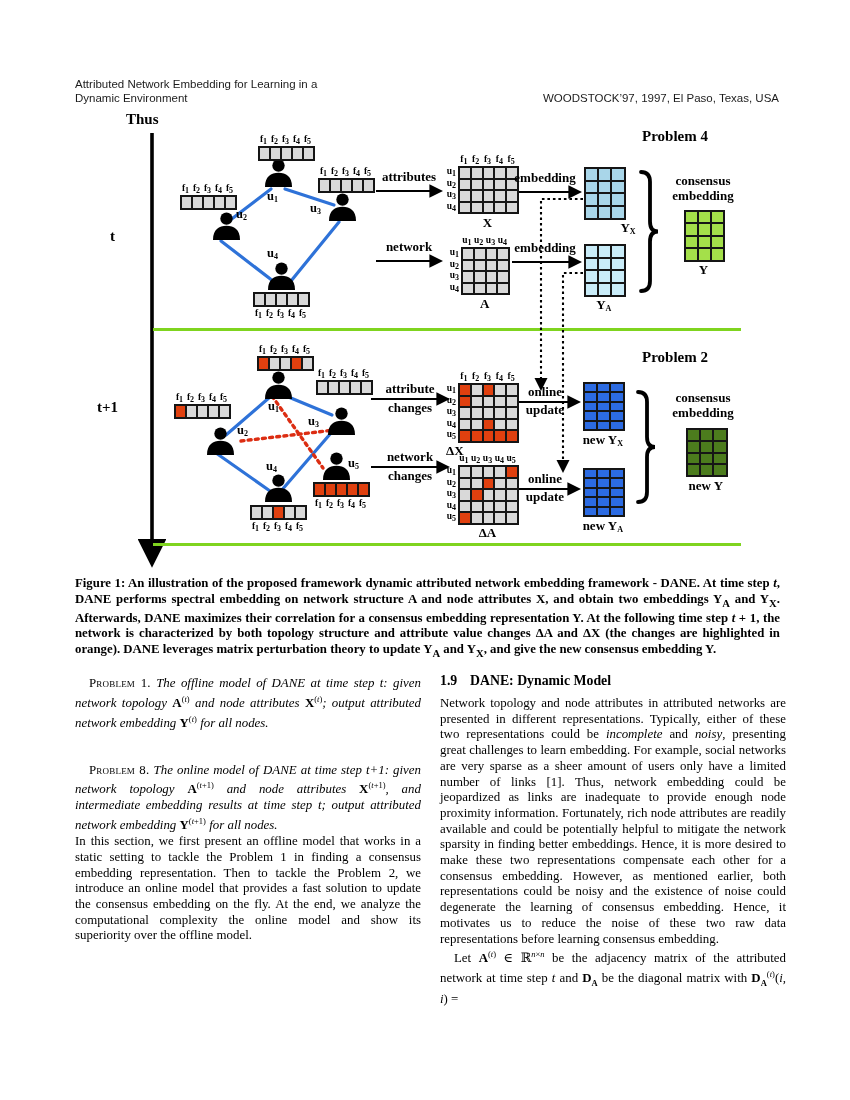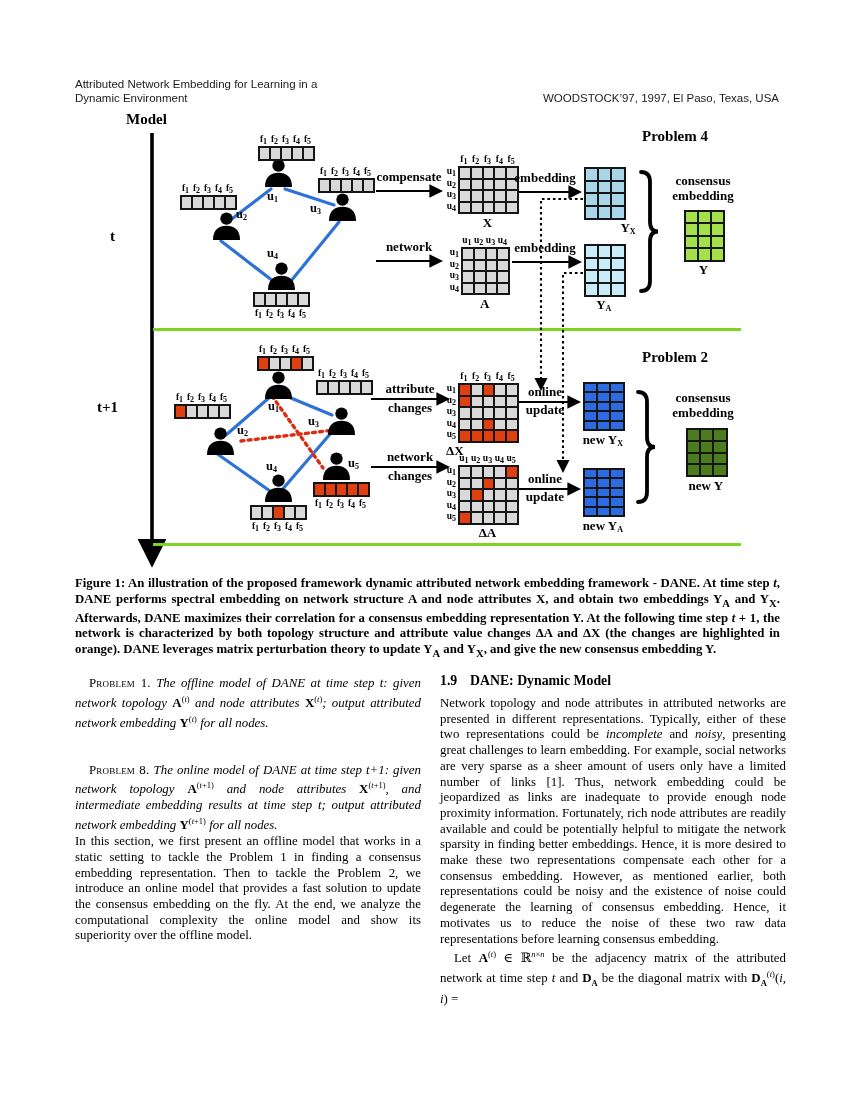--- a/index.html
+++ b/index.html
@@ -93,26 +93,26 @@
       <line x1="512" y1="262" x2="580" y2="262" stroke="#000" stroke-width="2.2" marker-end="url(#arr)"></line>
       <line x1="371" y1="399" x2="448" y2="399" stroke="#000" stroke-width="2.2" marker-end="url(#arr)"></line>
       <line x1="371" y1="467" x2="448" y2="467" stroke="#000" stroke-width="2.2" marker-end="url(#arr)"></line>
       <line x1="510" y1="402" x2="579" y2="402" stroke="#000" stroke-width="2.2" marker-end="url(#arr)"></line>
       <line x1="510" y1="489" x2="579" y2="489" stroke="#000" stroke-width="2.2" marker-end="url(#arr)"></line>
       <polyline points="583,199 541,199 541,389" fill="none" stroke="#000" stroke-width="2.1" stroke-dasharray="2.6 2.9" marker-end="url(#arr)"></polyline>
       <polyline points="583,273 563,273 563,471" fill="none" stroke="#000" stroke-width="2.1" stroke-dasharray="2.6 2.9" marker-end="url(#arr)"></polyline>
       <path d="M641,172 Q650,172 650,182 L650,221.5 Q650,231.5 658,231.5 Q650,231.5 650,241.5 L650,281 Q650,291 641,291" fill="none" stroke="#000" stroke-width="3.8" stroke-linecap="round"></path>
       <path d="M638,392 Q647,392 647,402 L647,437 Q647,447 655,447 Q647,447 647,457 L647,492 Q647,502 638,502" fill="none" stroke="#000" stroke-width="3.8" stroke-linecap="round"></path>
     </svg>
-<div class="figtext big" style="left: 126px; top: 112px;">Model</div>
+<div class="figtext big" style="left: 126px; top: 112px;">Thus</div>
     <div class="figtext big" style="left: 110px; top: 229px;">t</div>
     <div class="figtext big" style="left: 97px; top: 400px;">t+1</div>
     <div class="figtext big" style="left: 642px; top: 129px;">Problem 4</div>
     <div class="figtext big" style="left: 642px; top: 350px;">Problem 2</div>
-    <div class="figtext" style="left: 376px; top: 170px; width: 66px; text-align: center;">compensate</div>
+    <div class="figtext" style="left: 376px; top: 170px; width: 66px; text-align: center;">attributes</div>
     <div class="figtext" style="left: 376px; top: 240px; width: 66px; text-align: center;">network</div>
     <div class="figtext" style="left: 508px; top: 171px; width: 74px; text-align: center;">embedding</div>
     <div class="figtext" style="left: 508px; top: 241px; width: 74px; text-align: center;">embedding</div>
     <div class="figtext" style="left: 371px; top: 382px; width: 78px; text-align: center;">attribute</div>
     <div class="figtext" style="left: 371px; top: 401px; width: 78px; text-align: center;">changes</div>
     <div class="figtext" style="left: 371px; top: 450px; width: 78px; text-align: center;">network</div>
     <div class="figtext" style="left: 371px; top: 469px; width: 78px; text-align: center;">changes</div>
     <div class="figtext" style="left: 510px; top: 385px; width: 70px; text-align: center;">online</div>
     <div class="figtext" style="left: 510px; top: 403px; width: 70px; text-align: center;">update</div>
     <div class="figtext" style="left: 510px; top: 472px; width: 70px; text-align: center;">online</div>

